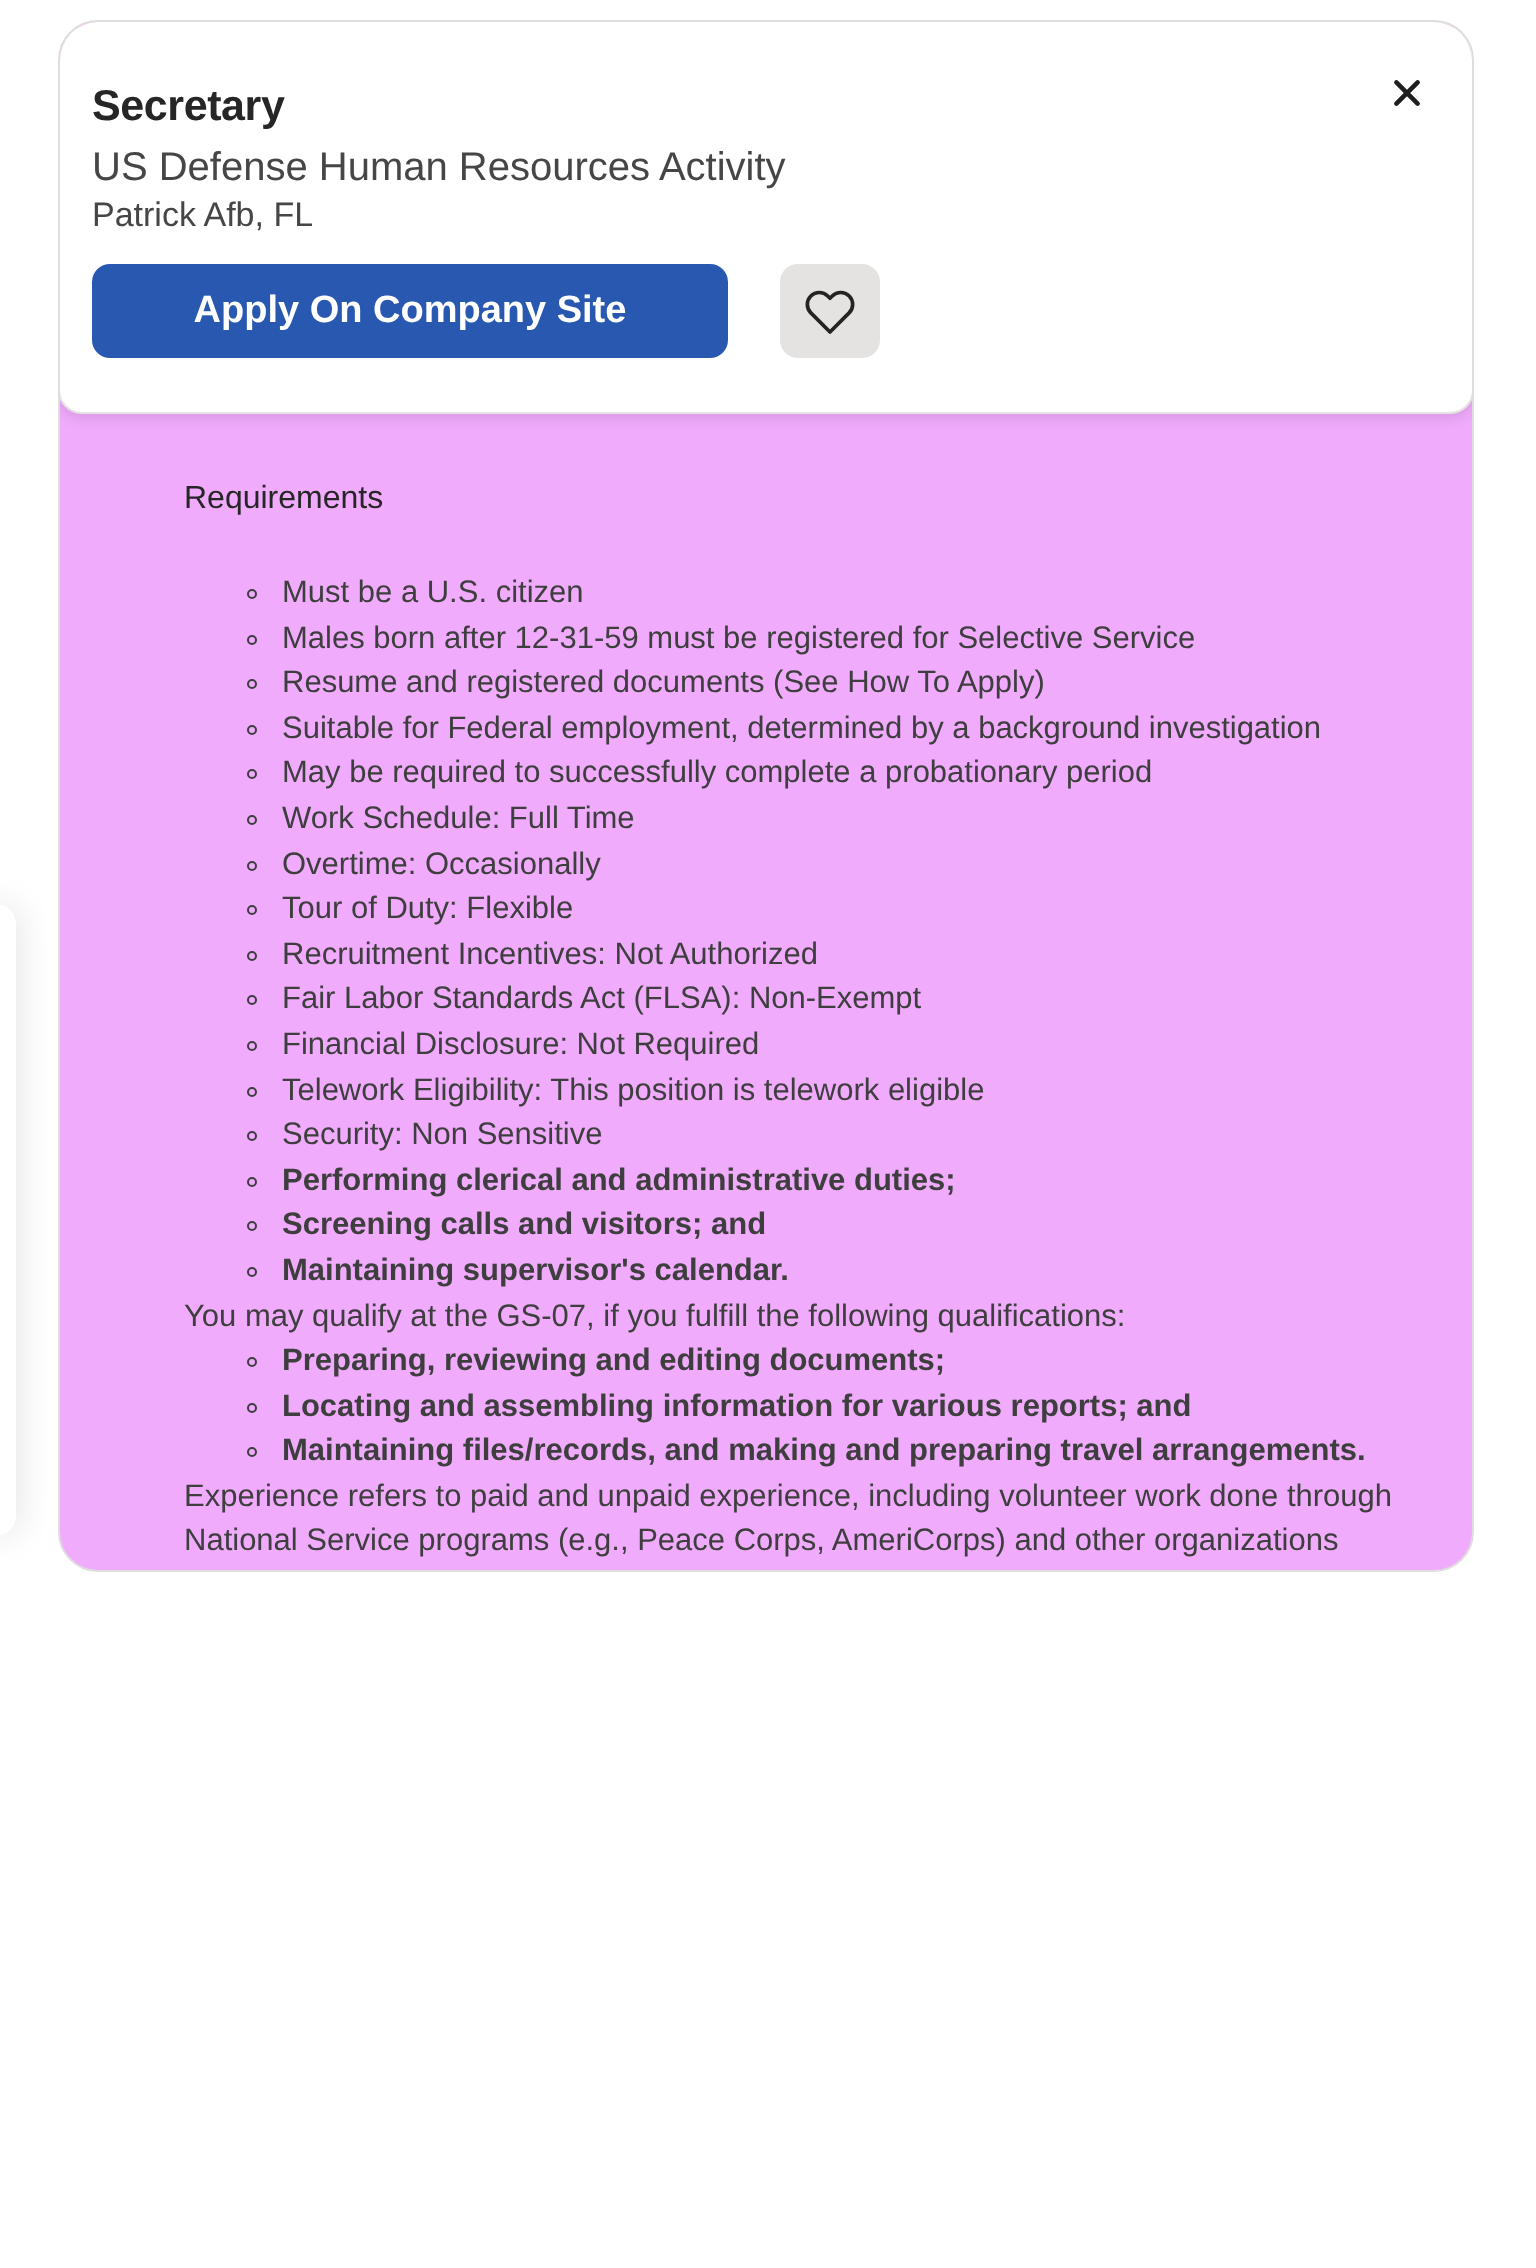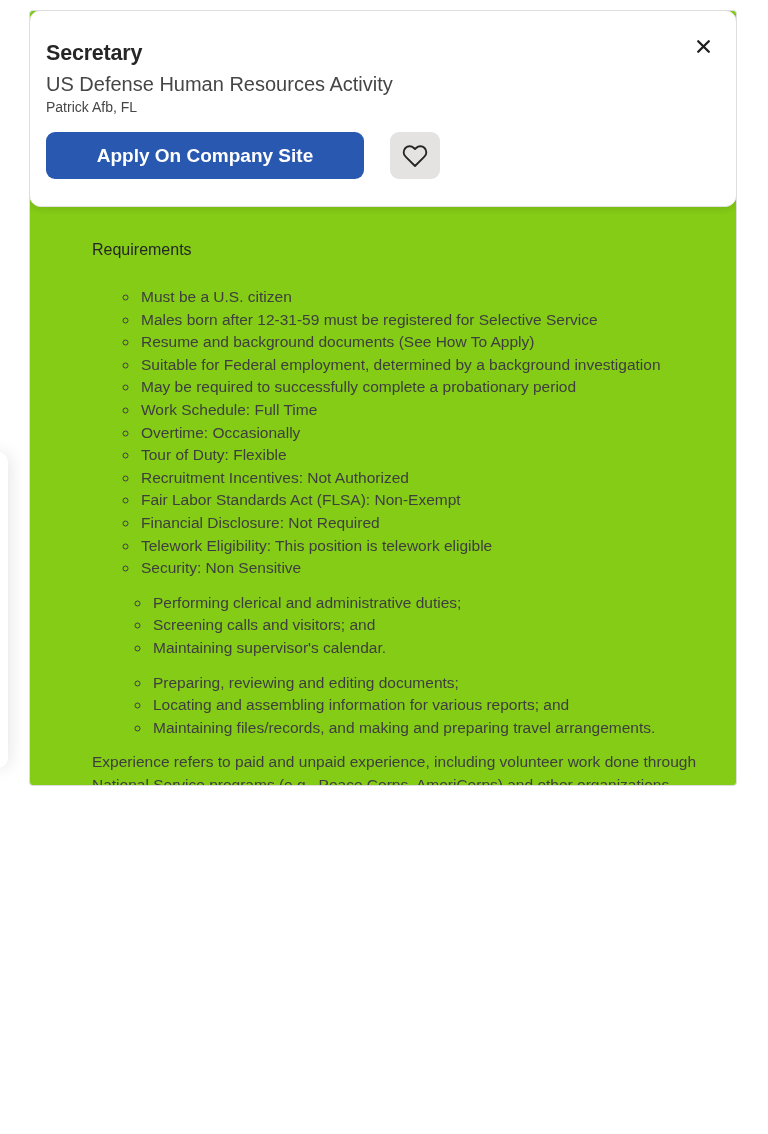--- a/index.html
+++ b/index.html
@@ -12,40 +12,40 @@
   .stage { position: relative; width: 768px; height: 1134px; background: #ffffff; overflow: hidden; }
 
   .bg-edge {
     position: absolute; left: -5px; top: 452px; width: 13px; height: 316px;
     background: #ffffff; border-radius: 0 10px 10px 0;
     box-shadow: 0 0 18px rgba(0,0,0,0.14);
   }
 
   .card {
     position: absolute; left: 29px; top: 10px; width: 708px; height: 776px;
-    background: #84cc16; border: 1px solid #dededc; border-radius: 4px;
+    background: #f0abfc; border: 1px solid #dededc; border-radius: 20px;
     overflow: hidden;
   }
 
   .card-header {
     position: absolute; top: -1px; left: -1px; right: -1px; height: 197px;
     background: #ffffff; border: 1px solid #e6e4e2; border-radius: 12px;
     box-shadow: 0 2px 7px rgba(0,0,0,0.11);
     padding: 0 16px; z-index: 2;
   }
 
   .close-btn {
     position: absolute; top: 21px; right: 19px; width: 28px; height: 28px;
     background: none; border: none; padding: 0; cursor: pointer;
     display: flex; align-items: center; justify-content: center; color: #1f1f1f;
   }
 
   .job-title { margin: 29px 0 0; font-size: 21.5px; line-height: 27px; font-weight: 700; color: #262626; letter-spacing: -0.2px; }
   .company-line { margin: 6px 0 0; font-size: 20px; line-height: 23px; color: #464646; }
-  .location-line { margin: 0; font-size: 14px; line-height: 23px; color: #464646; }
+  .location-line { margin: 0; font-size: 17px; line-height: 23px; color: #464646; }
 
   .btn-row { display: flex; align-items: center; gap: 26px; margin-top: 13px; }
   .apply-btn {
     height: 47px; min-width: 318px; padding: 0 30px;
     background: #2958b0; color: #ffffff; border: none; border-radius: 9px;
     font-family: inherit; font-size: 19px; font-weight: 700; cursor: pointer;
   }
   .fav-btn {
     width: 50px; height: 47px; background: #e5e3e1; border: none; border-radius: 9px;
     display: flex; align-items: center; justify-content: center; cursor: pointer; color: #242424;
@@ -53,21 +53,21 @@
 
   .card-body {
     position: absolute; top: 196px; left: 0; right: 0; bottom: 0;
     overflow: hidden; padding: 0 34px 0 62px;
     font-size: 15.5px; line-height: 22.6px; color: #3e3e3e;
   }
   .card-body h2 { font-size: 16px; line-height: 21px; font-weight: 400; color: #262626; margin: 0; }
   h2.mt-first { margin-top: 32px; }
   h2.mt-mid   { margin-top: 15px; }
   .card-body ul { margin: 26px 0 0; padding-left: 47px; list-style-type: circle; }
-  .card-body ul.tight { margin: 12px; }
+  .card-body ul.tight { margin: 0; font-weight: bold; }
   .card-body li { padding-left: 2px; }
   .card-body p { margin: 0; }
   p.after-heading { margin-top: 15px; }
   p.gap { margin-top: 23px; }
 </style>
 </head>
 <body>
 
 <div class="stage">
 
@@ -99,41 +99,42 @@
         </button>
       </div>
     </div>
 
     <div class="card-body">
       <h2 class="mt-first">Requirements</h2>
 
       <ul>
         <li>Must be a U.S. citizen</li>
         <li>Males born after 12-31-59 must be registered for Selective Service</li>
-        <li>Resume and background documents (See How To Apply)</li>
+        <li>Resume and registered documents (See How To Apply)</li>
         <li>Suitable for Federal employment, determined by a background investigation</li>
         <li>May be required to successfully complete a probationary period</li>
         <li>Work Schedule: Full Time</li>
         <li>Overtime: Occasionally</li>
         <li>Tour of Duty: Flexible</li>
         <li>Recruitment Incentives: Not Authorized</li>
         <li>Fair Labor Standards Act (FLSA): Non-Exempt</li>
         <li>Financial Disclosure: Not Required</li>
         <li>Telework Eligibility: This position is telework eligible</li>
         <li>Security: Non Sensitive</li>
       </ul>
 
 
 
       <ul class="tight">
         <li>Performing clerical and administrative duties;</li>
         <li>Screening calls and visitors; and</li>
         <li>Maintaining supervisor's calendar.</li>
       </ul>
 
+      <p>You may qualify at the GS-07, if you fulfill the following qualifications:</p>
 
       <ul class="tight">
         <li>Preparing, reviewing and editing documents;</li>
         <li>Locating and assembling information for various reports; and</li>
         <li>Maintaining files/records, and making and preparing travel arrangements.</li>
       </ul>
 
       <p>Experience refers to paid and unpaid experience, including volunteer work done through National Service programs (e.g., Peace Corps, AmeriCorps) and other organizations (e.g., professional; philanthropic; religious; spiritual; community, student, social). Volunteer work helps build critical competencies, knowledge, and skills and can provide valuable training and experience that translates directly to paid employment. You will receive credit for all qualifying experience, including</p>
     </div>
 

